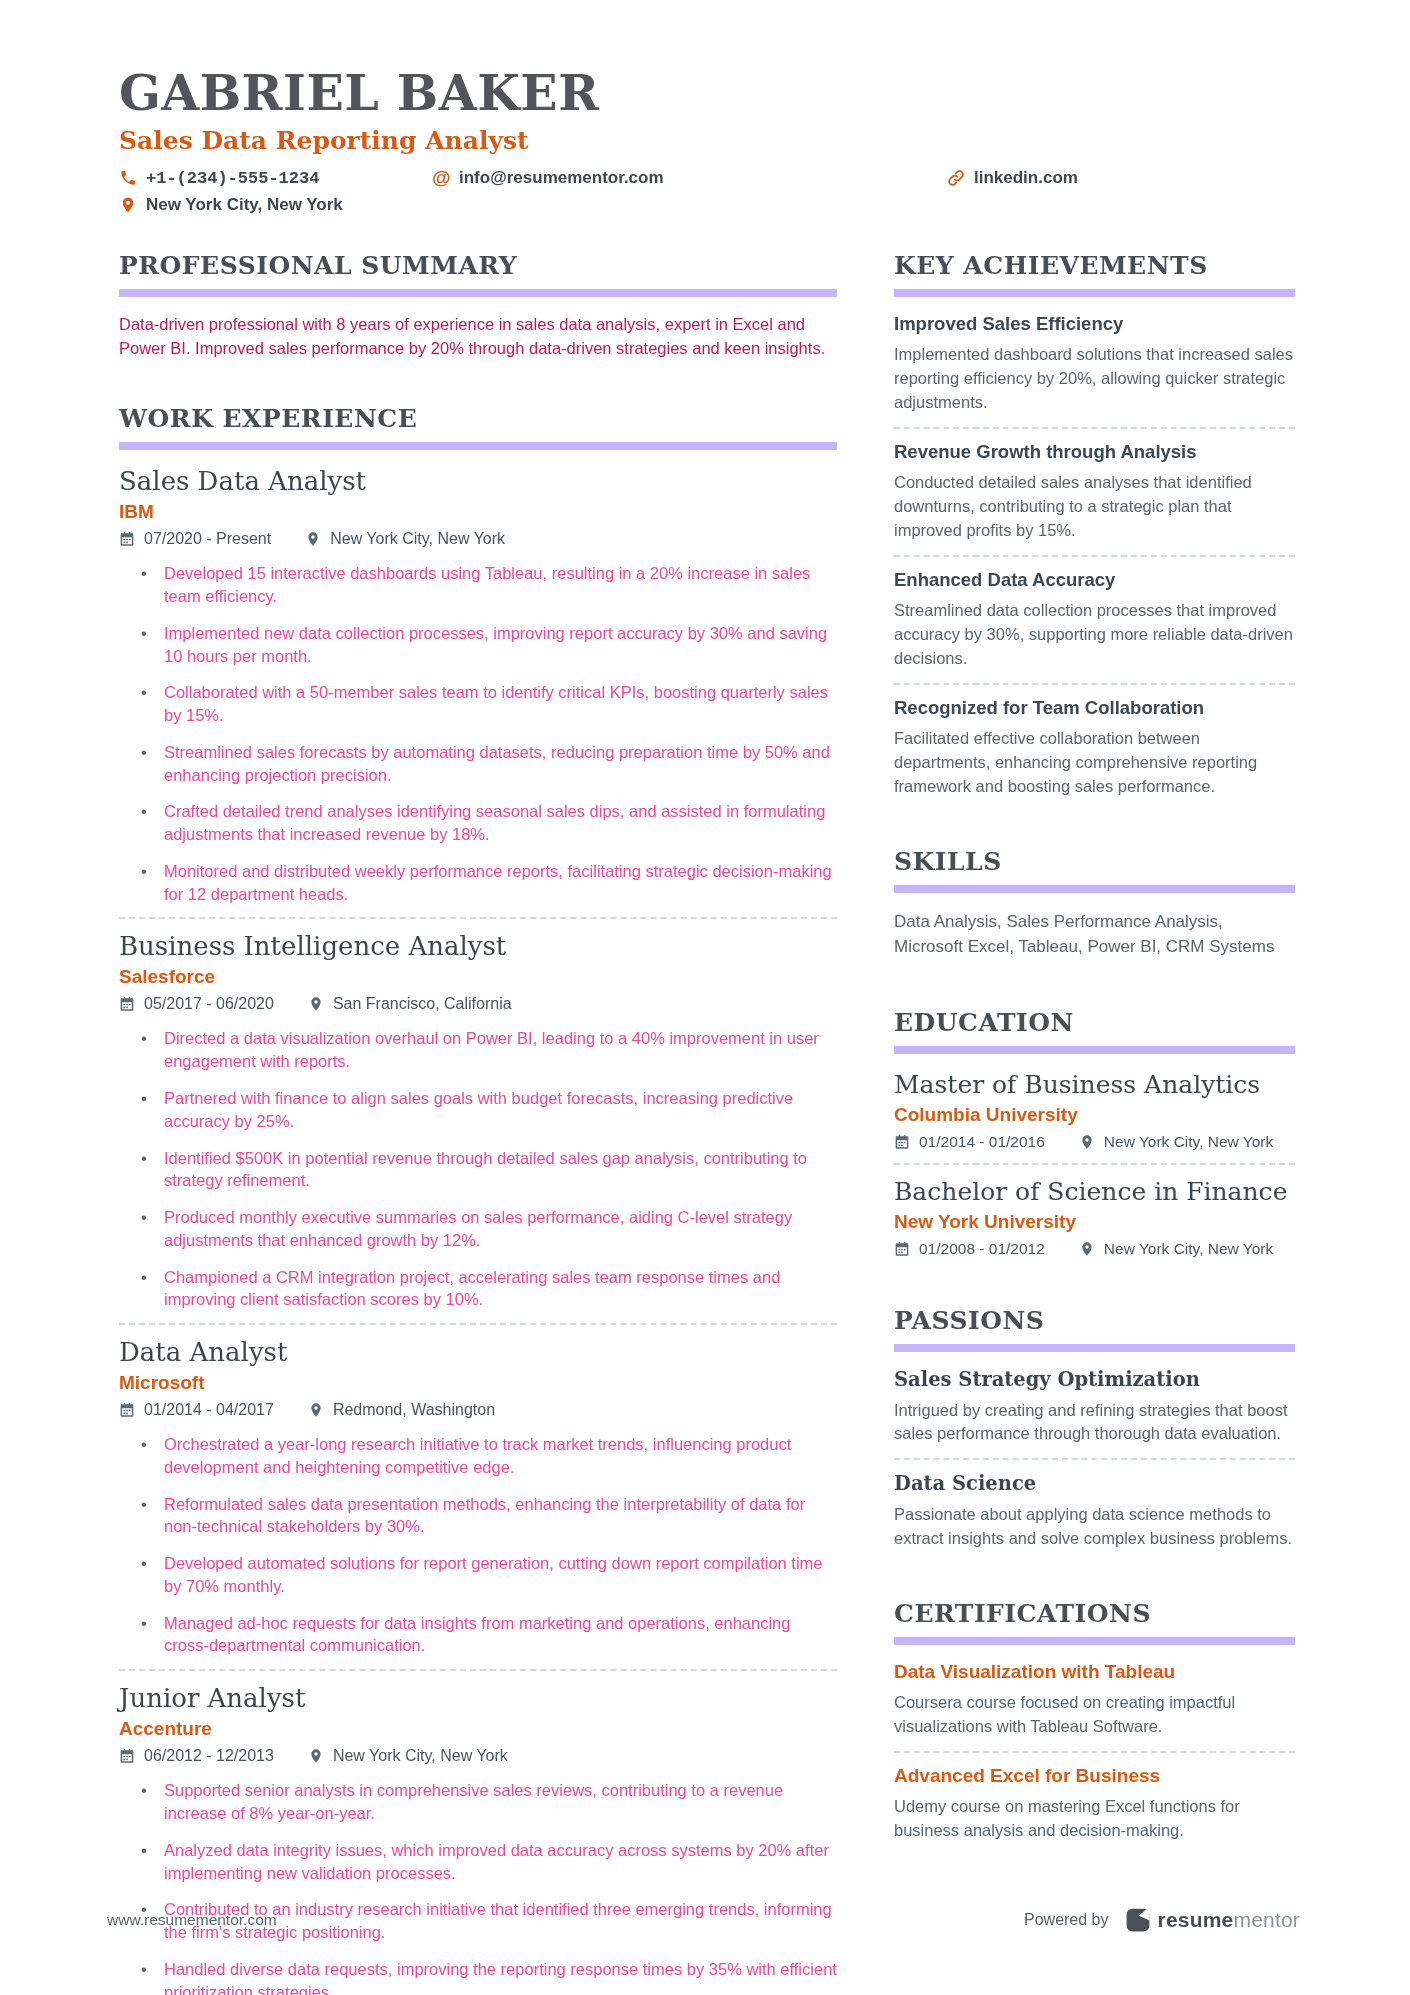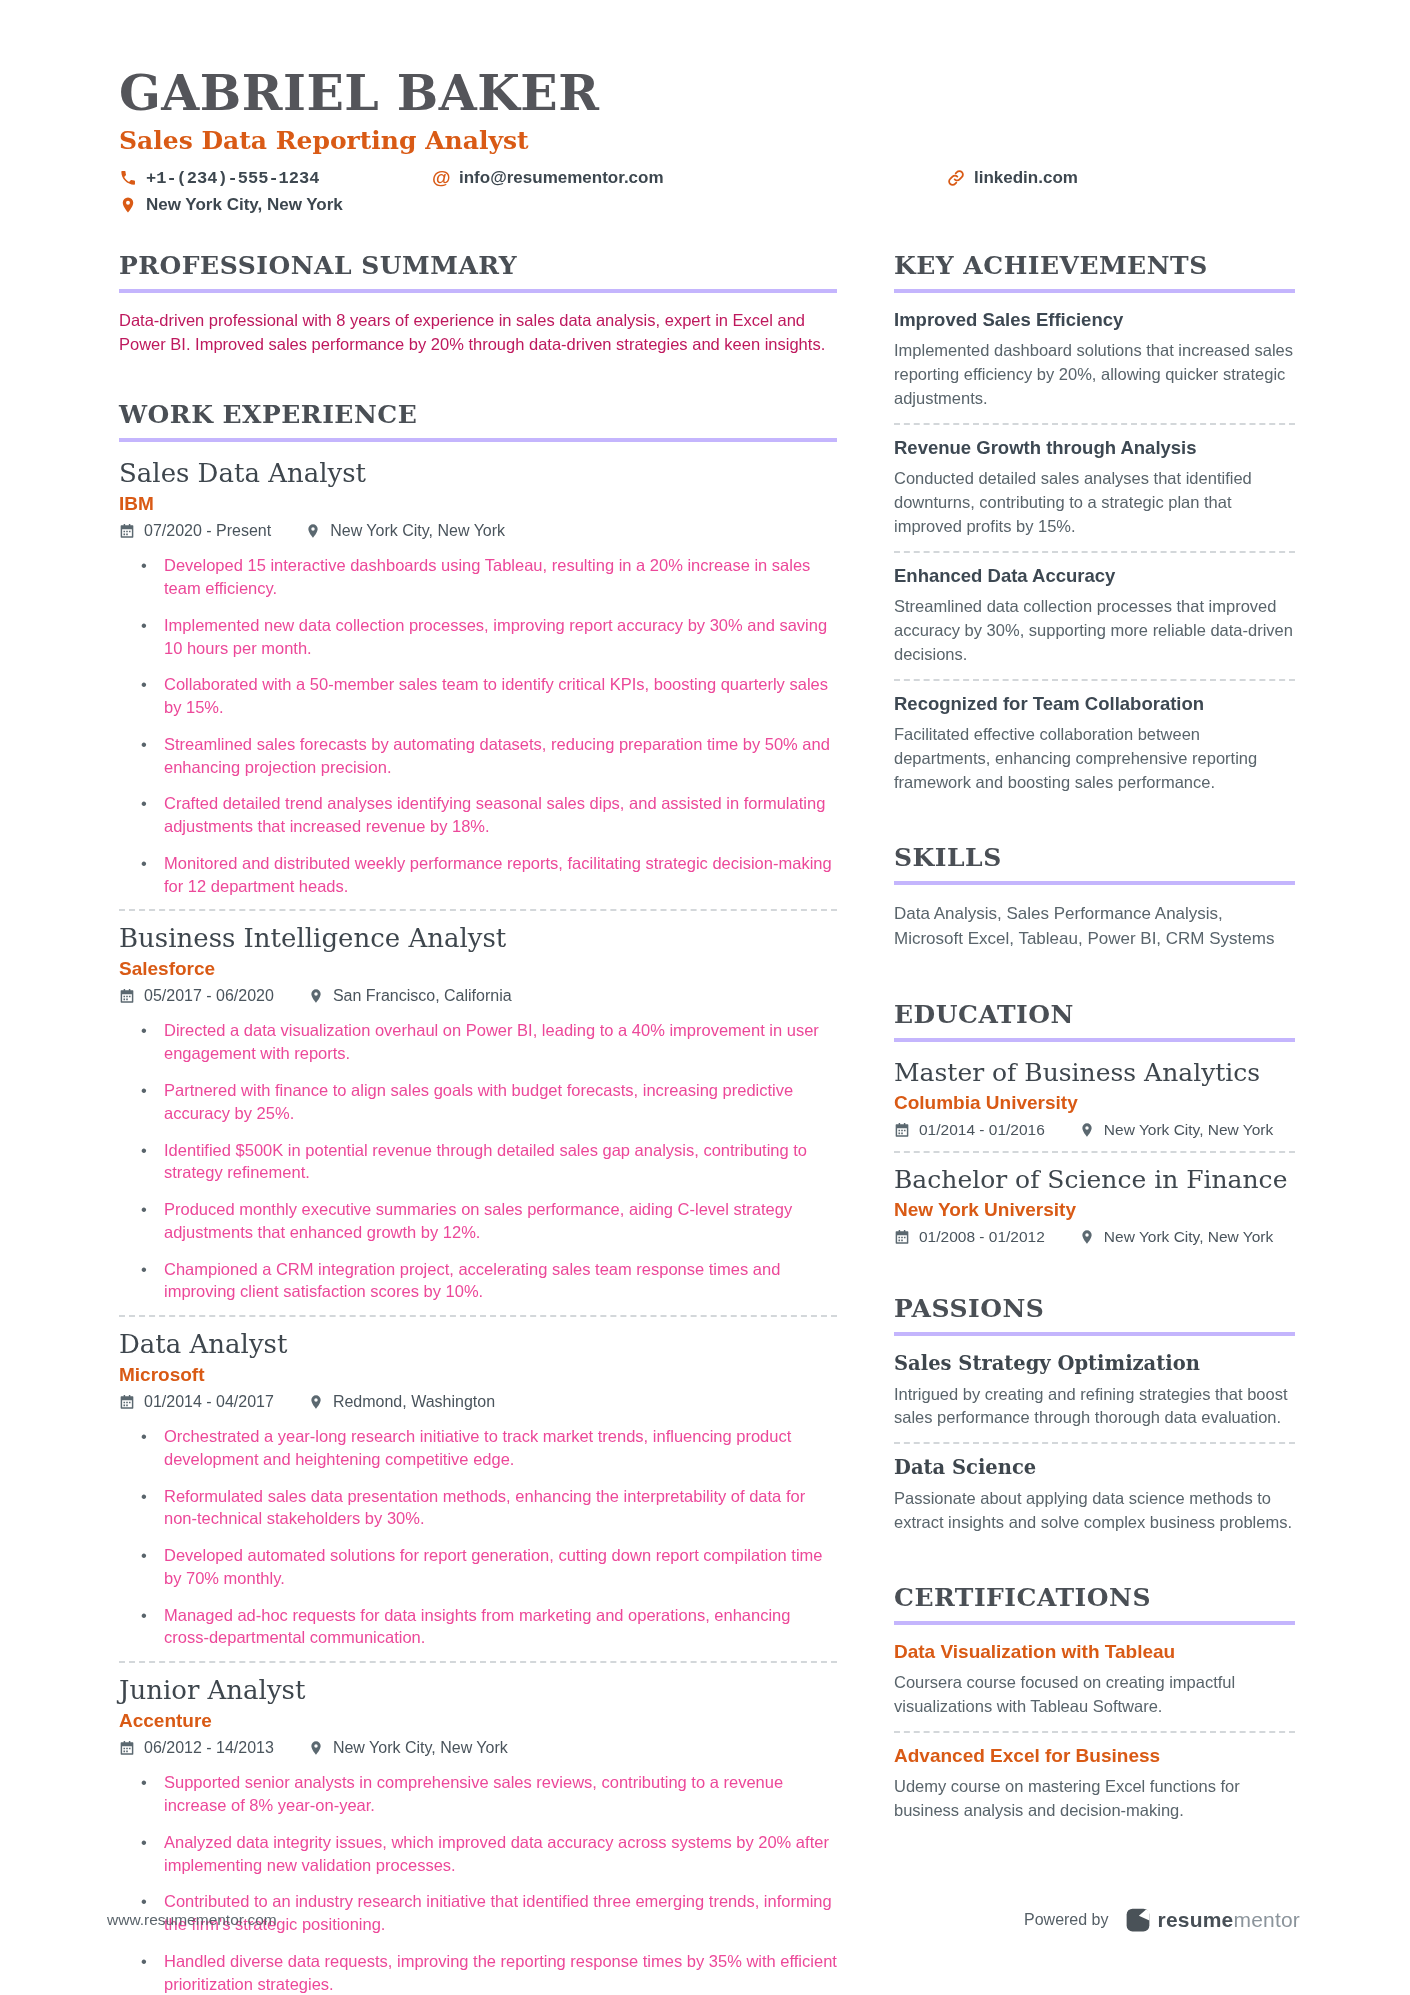--- a/index.html
+++ b/index.html
@@ -36,21 +36,21 @@
 
   
   .columns { display:flex; gap:57px; margin-top:36px; }
   .col-left  { flex:0 0 718px; width:718px; }
   .col-right { flex:1 1 auto; min-width:0; }
 
   .sec-h {
     font-family:"DejaVu Serif","Liberation Serif",serif;
     font-weight:700; font-size:25px; letter-spacing:0.5px;
     color:#4A4F55;
-    border-bottom:4px solid #c4b5fd;
+    border-bottom:8px solid #c4b5fd;
     padding-bottom:9px; margin-bottom:16px;
   }
   .section { margin-top:0; }
   .section + .section { margin-top:44px; }
   .col-right .section + .section { margin-top:48px; }
 
   .body-text { font-size:16.5px; line-height:1.42; color:#be185d; }
 
   .dash-sep { border-top:2px dashed #D3D7DA; margin:12px 0 12px; }
 
@@ -267,21 +267,21 @@
 
         <div class="job">
           <div class="job-title">Junior Analyst</div>
           <div class="company">Accenture</div>
           <div class="meta">
             <span class="micon">
                 <svg viewBox="0 0 24 24">
                   <use href="#i-cal"></use>
                 </svg>
               </span>
-            <span>06/2012 - 14/2013</span>
+            <span>06/2012 - 12/2013</span>
             <span class="loc">
                 <span class="micon">
                   <svg viewBox="0 0 24 24">
                     <use href="#i-pin"></use>
                   </svg>
                 </span>
             <span>New York City, New York</span>
               </span>
           </div>
           <ul class="bullets">

